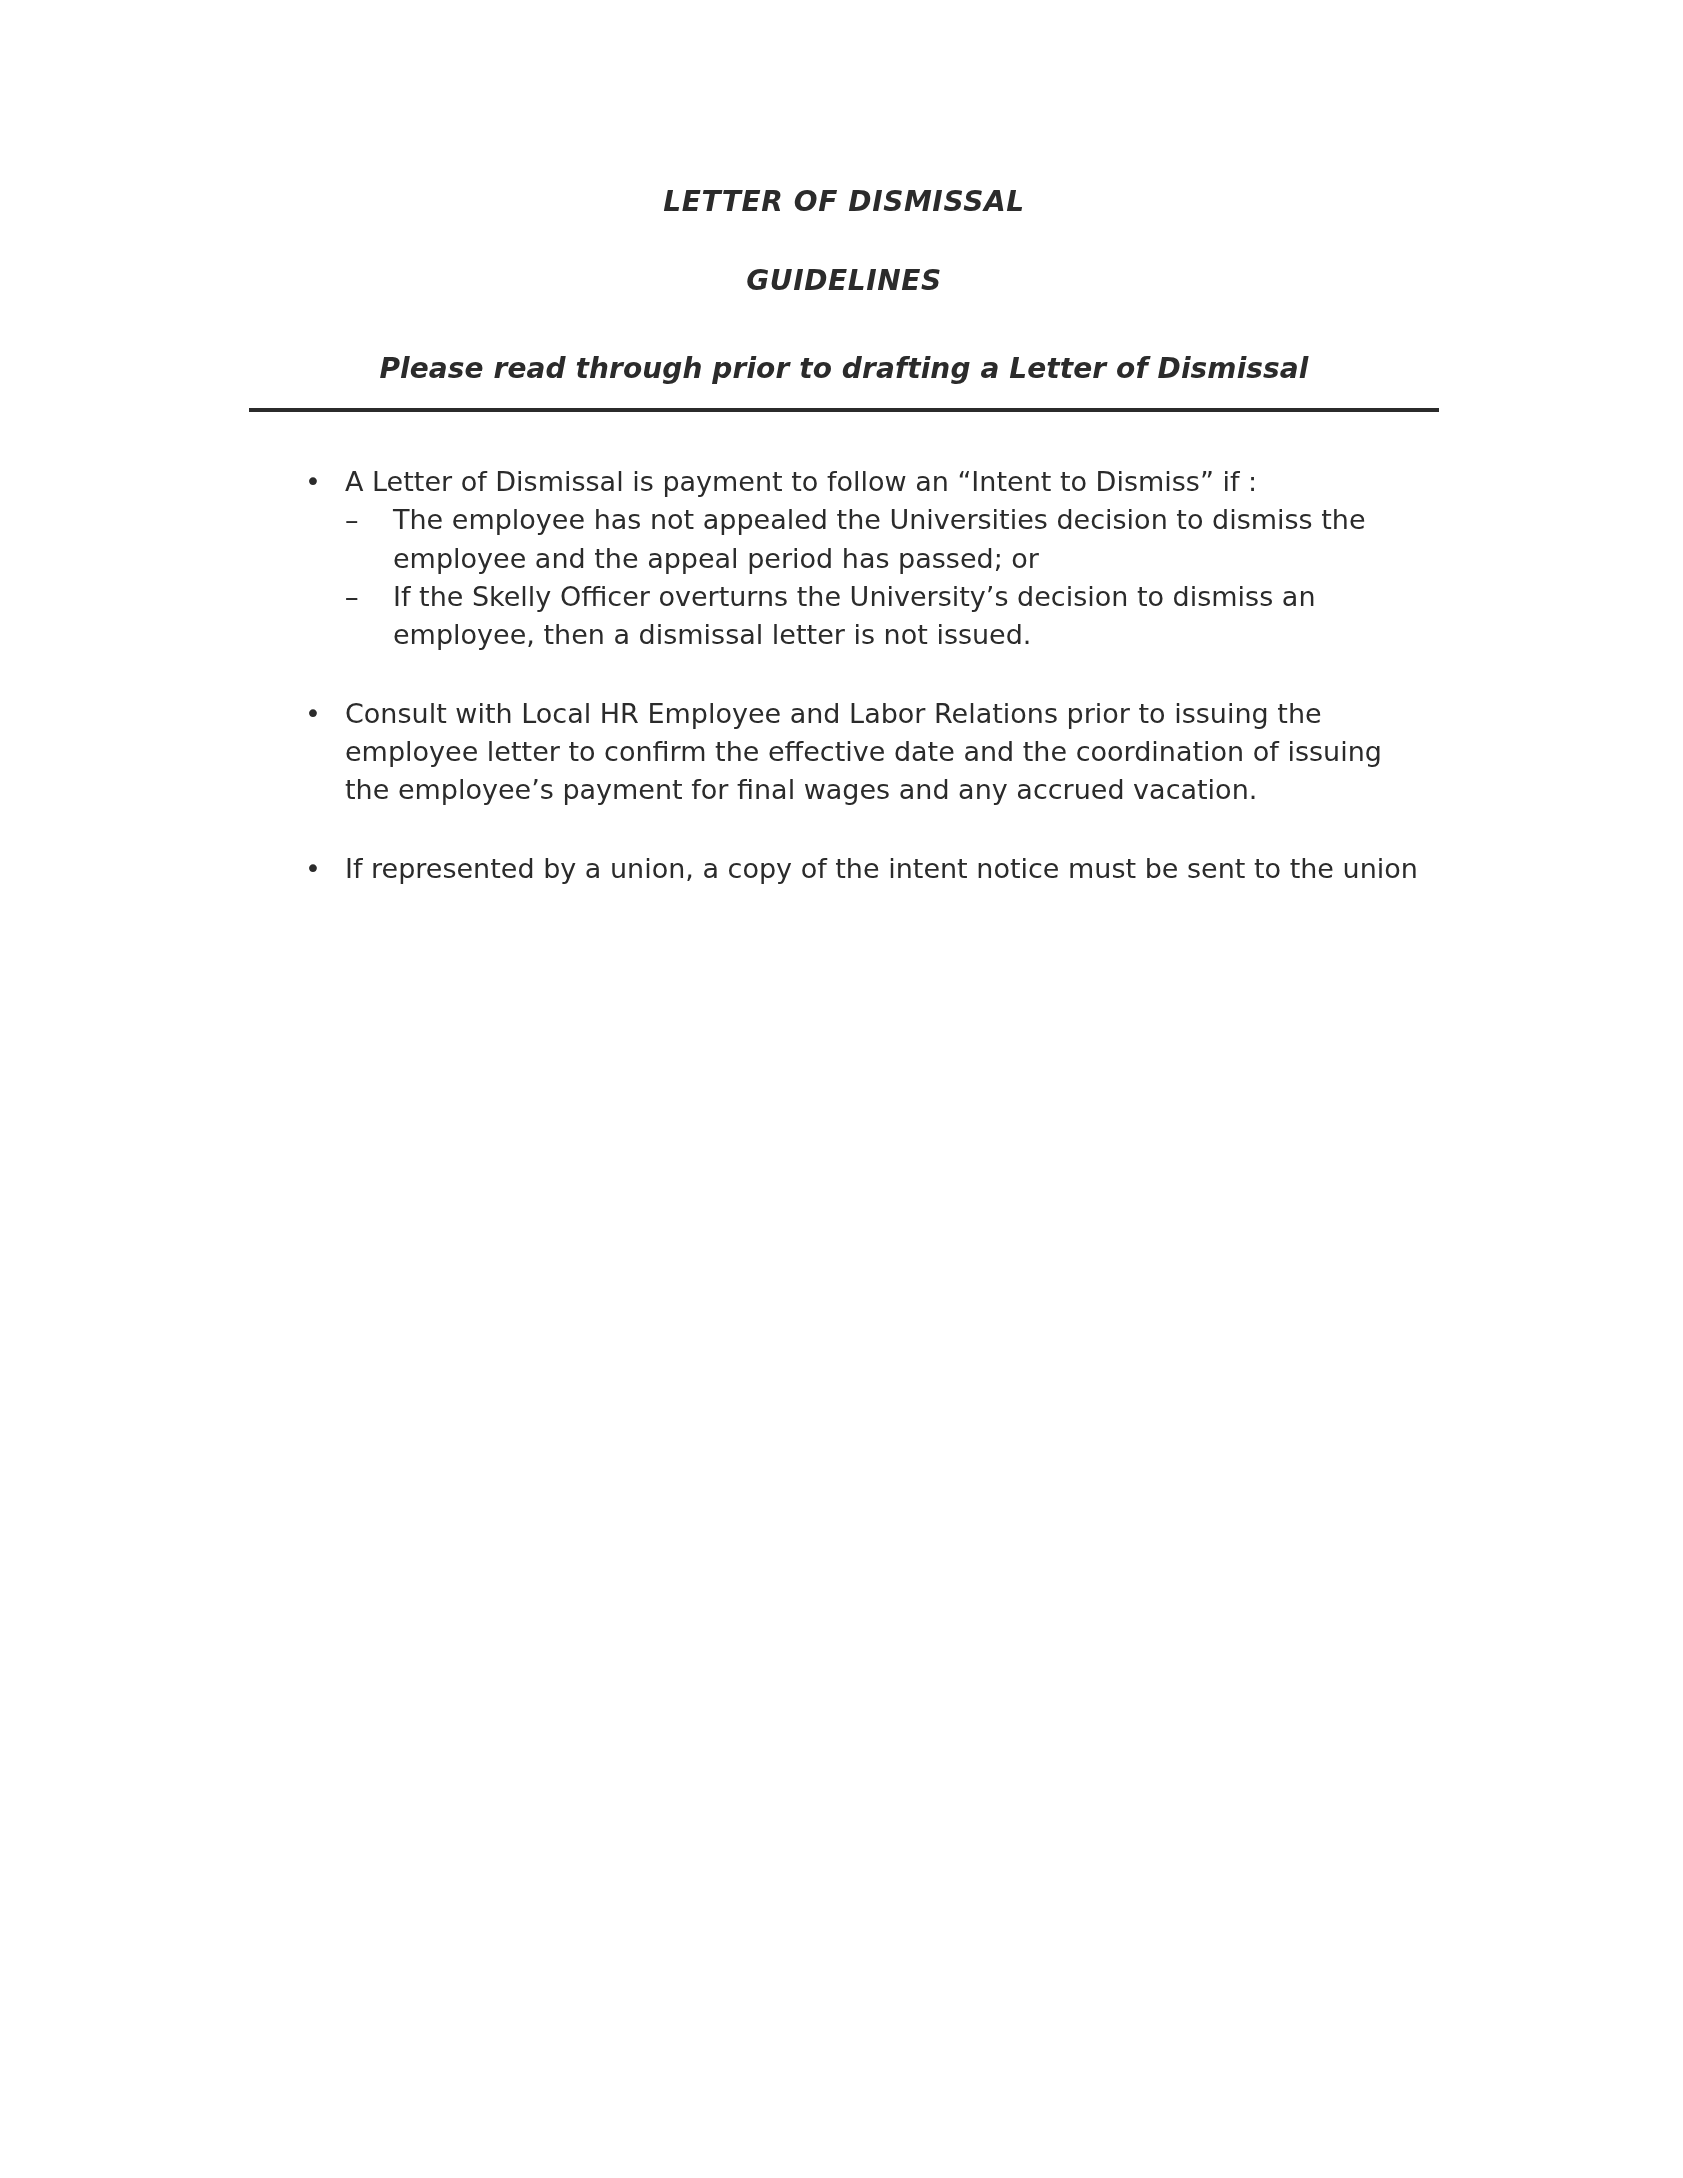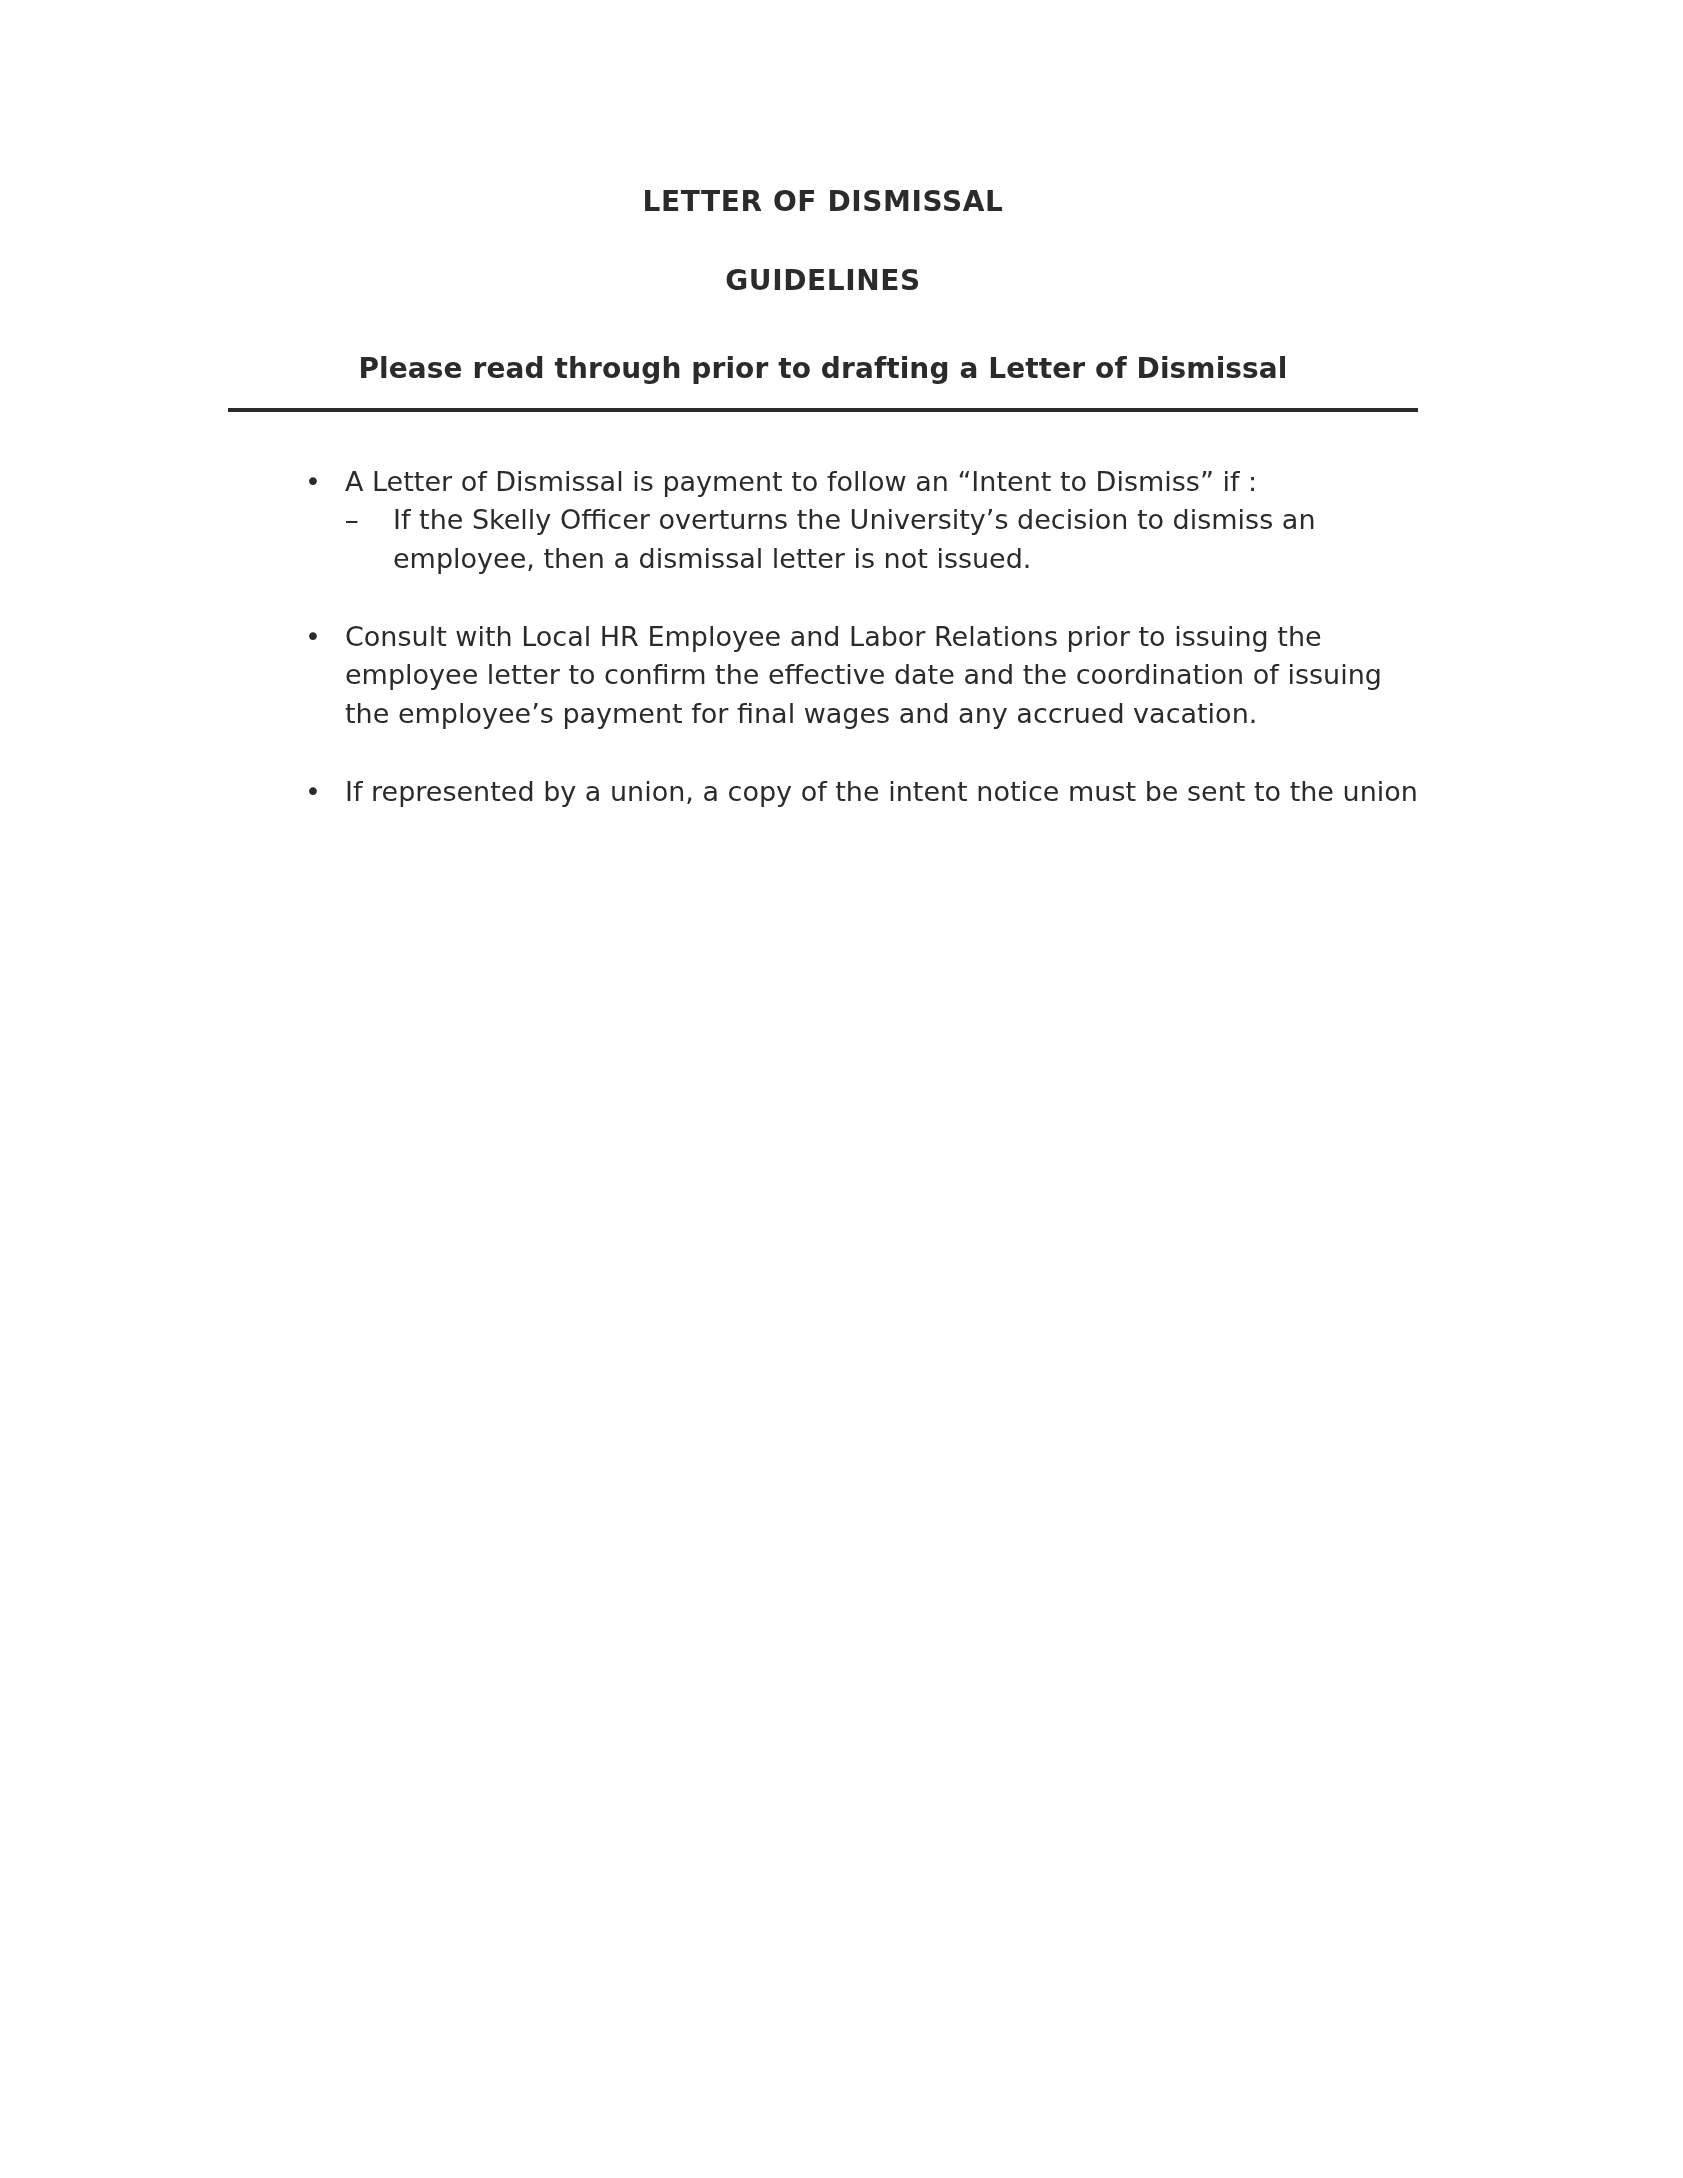--- a/index.html
+++ b/index.html
@@ -20,23 +20,24 @@
     position: relative;
     width: 1683px;
     height: 2178px;
     background: #ffffff;
     box-sizing: border-box;
   }
 
   
   .heading-block {
     position: absolute;
-    left: 228px;
+    left: 249px;
     top: 178px;
     width: 1190px;
+    font-style: italic;
   }
 
   .doc-title,
   .doc-subtitle {
     text-align: center;
     font-weight: bold;
     font-size: 28px;
     letter-spacing: 0.6px;
     line-height: 1.0;
     margin: 0;
@@ -153,20 +154,21 @@
 
   <div class="body-block">
     <ul class="bullets">
 
       <li class="bullet">
         <span class="bullet-marker">•</span>
         <span class="bullet-text">A Letter of Dismissal is payment to follow an “Intent to Dismiss” if :</span>
         <ul class="sub-bullets sub-wrap">
           <li class="sub-bullet">
             <span class="sub-marker">–</span>
+            <span>The employee has not appealed the Universities decision to dismiss the employee and the appeal period has passed; or</span>
           </li>
           <li class="sub-bullet">
             <span class="sub-marker">–</span>
           </li>
           <li class="sub-bullet">
             <span class="sub-marker">–</span>
             <span>If the Skelly Officer overturns the University’s decision to dismiss an employee, then a dismissal letter is not issued.</span>
           </li>
         </ul>
       </li>

